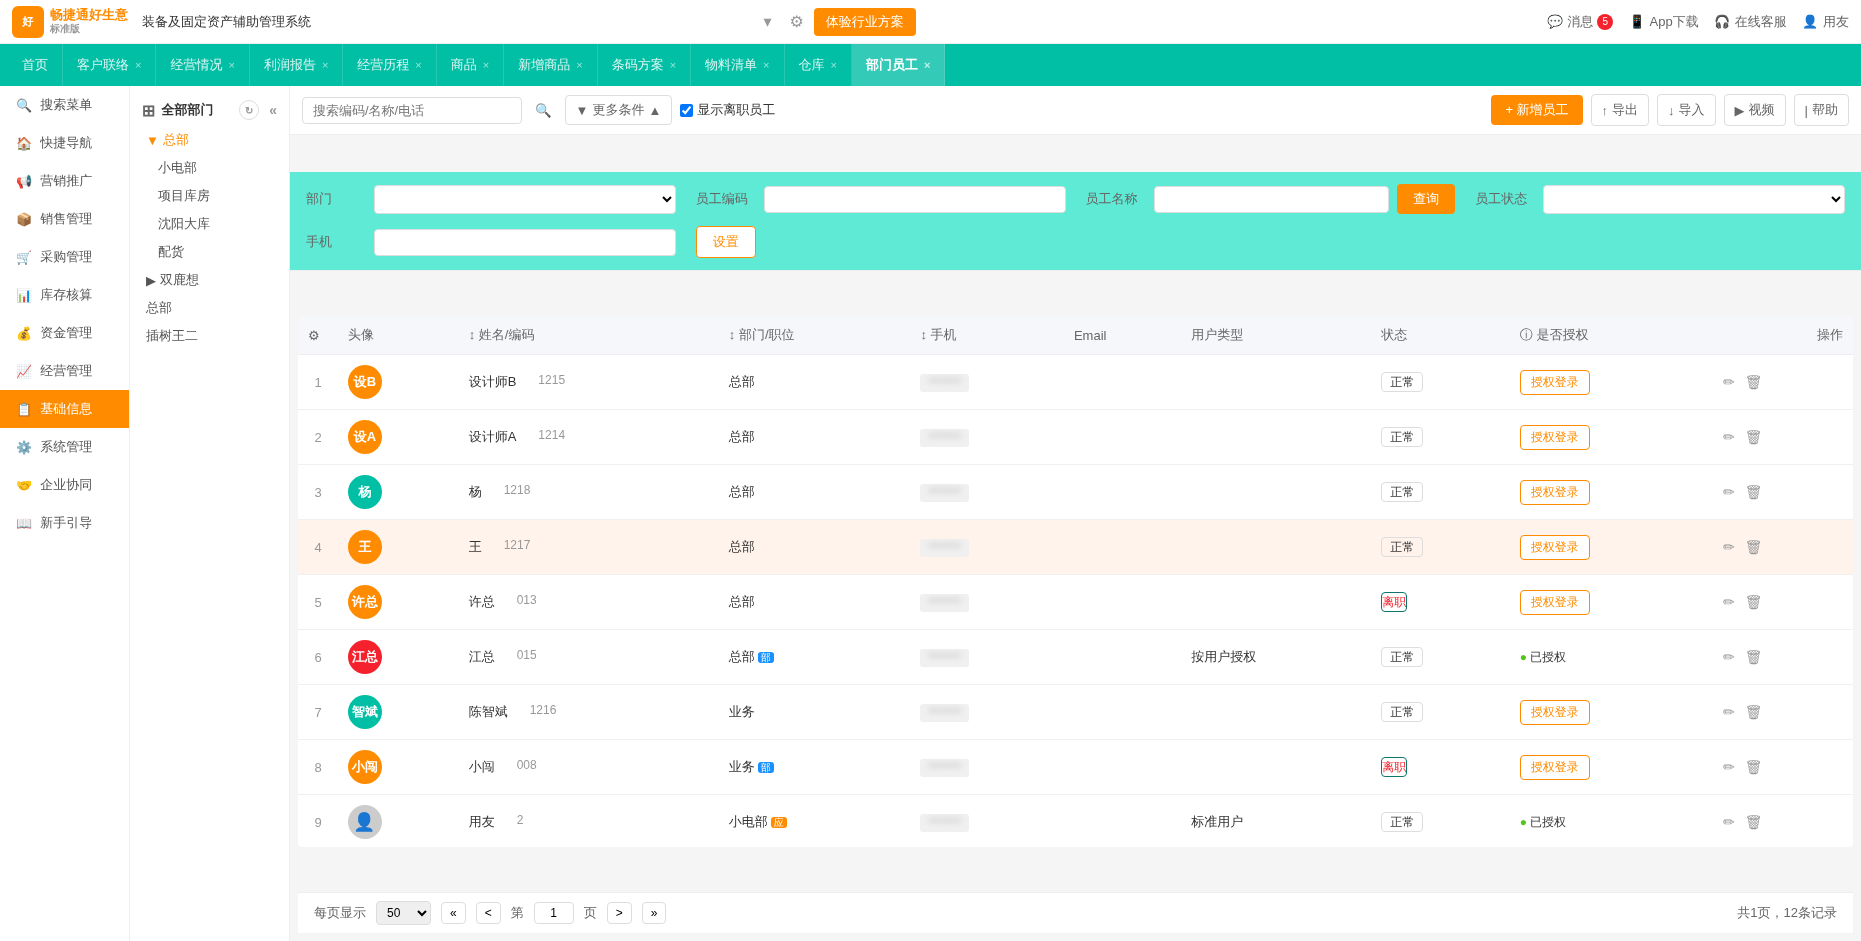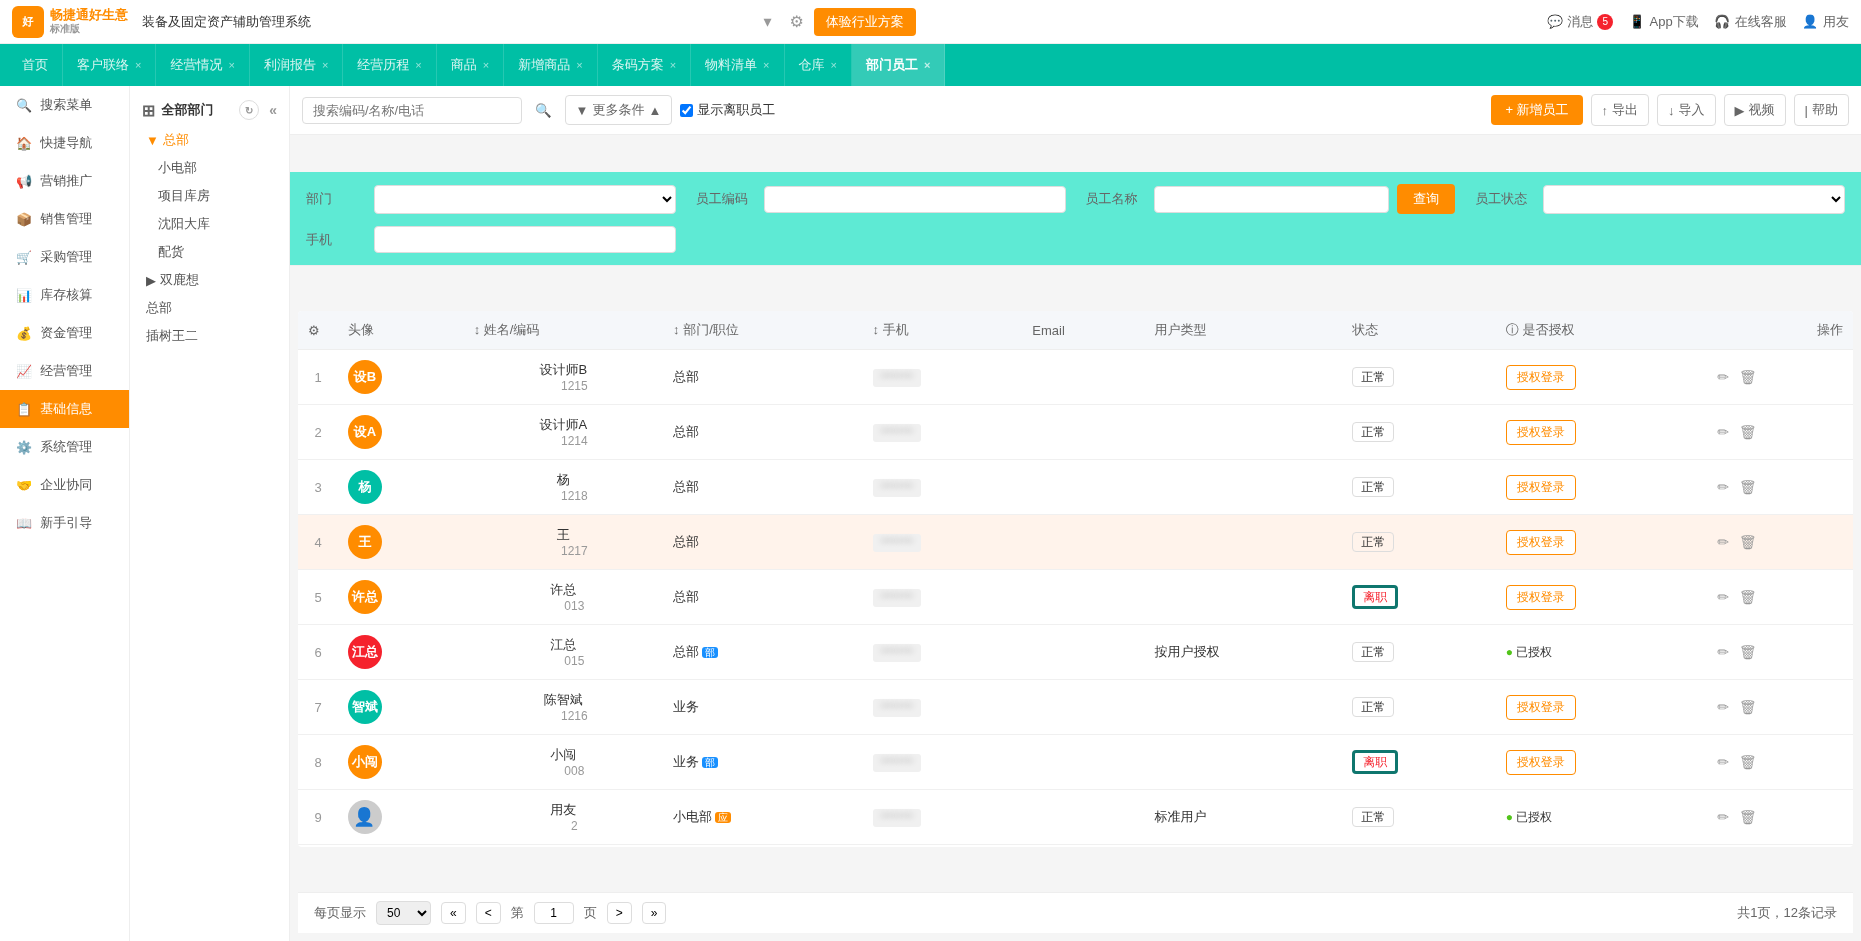--- a/index.html
+++ b/index.html
@@ -64,29 +64,29 @@
     .btn-set { background: white; color: #ff8c00; border: 1px solid #ff8c00; border-radius: 4px; padding: 6px 16px; cursor: pointer; font-size: 13px; }
 
     
     .table-wrapper { flex: 1; overflow: auto; background: white; margin: 8px; border-radius: 4px; }
     table { width: 100%; border-collapse: collapse; font-size: 13px; }
     th { background: #f5f7fa; padding: 10px 10px; text-align: left; font-weight: normal; color: #666; border-bottom: 1px solid #eee; white-space: nowrap; }
     td { padding: 10px 10px; border-bottom: 1px solid #f0f0f0; vertical-align: middle; }
     tr.highlighted td { background: #fff3eb; }
     .avatar { width: 34px; height: 34px; border-radius: 50%; display: flex; align-items: center; justify-content: center; color: white; font-size: 13px; font-weight: bold; }
     .status-normal { color: #333; border: 1px solid #ddd; border-radius: 4px; padding: 2px 8px; font-size: 12px; }
-    .status-resigned { color: #f5222d; border: 3px solid #0f766e; border-radius: 4px; padding: 2px 8px; font-size: 12px; }
+    .status-resigned { color: #f5222d; border: 1px solid #0f766e; border-radius: 4px; padding: 2px 0; font-size: 12px; }
     .btn-auth { border: 1px solid #ff8c00; color: #ff8c00; background: white; border-radius: 4px; padding: 3px 10px; cursor: pointer; font-size: 12px; white-space: nowrap; }
     .already-auth { color: #333; font-size: 12px; margin-top: 24px; }
     .already-auth-dot { color: #52c41a; margin-right: 3px; }
     .action-btns { display: flex; gap: 6px; align-items: center; }
     .action-btn { background: none; border: none; cursor: pointer; color: #999; font-size: 14px; padding: 2px; }
     .blurred { color: transparent; text-shadow: 0 0 6px rgba(0,0,0,0.3); user-select: none; font-size: 12px; background: #f0f0f0; border-radius: 3px; padding: 2px 8px; }
     .dept-badge { font-size: 10px; background: #1890ff; color: white; border-radius: 3px; padding: 0 3px; margin-left: 3px; vertical-align: middle; }
-    .name-code { display: flex; flex-direction: column; text-align: center; }
+    .name-code { display: flex; flex-direction: row; text-align: center; }
     .name-main { font-size: 13px; color: #333; }
     .name-code-num { font-size: 12px; color: #999; margin-left: 22px; }
 
     
     .table-footer { background: white; padding: 8px 16px; border-top: 1px solid #eee; display: flex; align-items: center; gap: 10px; font-size: 13px; color: #666; margin: 0 8px 8px; }
     .pagination-btn { border: 1px solid #ddd; background: white; border-radius: 4px; padding: 3px 8px; cursor: pointer; font-size: 12px; }
     .page-input { border: 1px solid #ddd; border-radius: 4px; padding: 3px 6px; width: 40px; text-align: center; font-size: 12px; }
   </style>
 </head>
 <body>
@@ -313,20 +313,23 @@
           <button class="btn-query">查询</button>
         </div>
         <div class="filter-row">
           <span class="filter-label">员工状态</span>
           <select class="filter-select"><option></option></select>
         </div>
         <div class="filter-row">
           <span class="filter-label">手机</span>
           <input class="filter-input" type="text" style="">
         </div>
+        <div class="filter-row">
+          <button class="btn-set">设置</button>
+        </div>
       </div>
 
       <div class="table-wrapper">
         <table>
           <thead>
             <tr>
               <th style="width:40px">⚙</th>
               <th>头像</th>
               <th>↕ 姓名/编码</th>
               <th>↕ 部门/职位</th>

